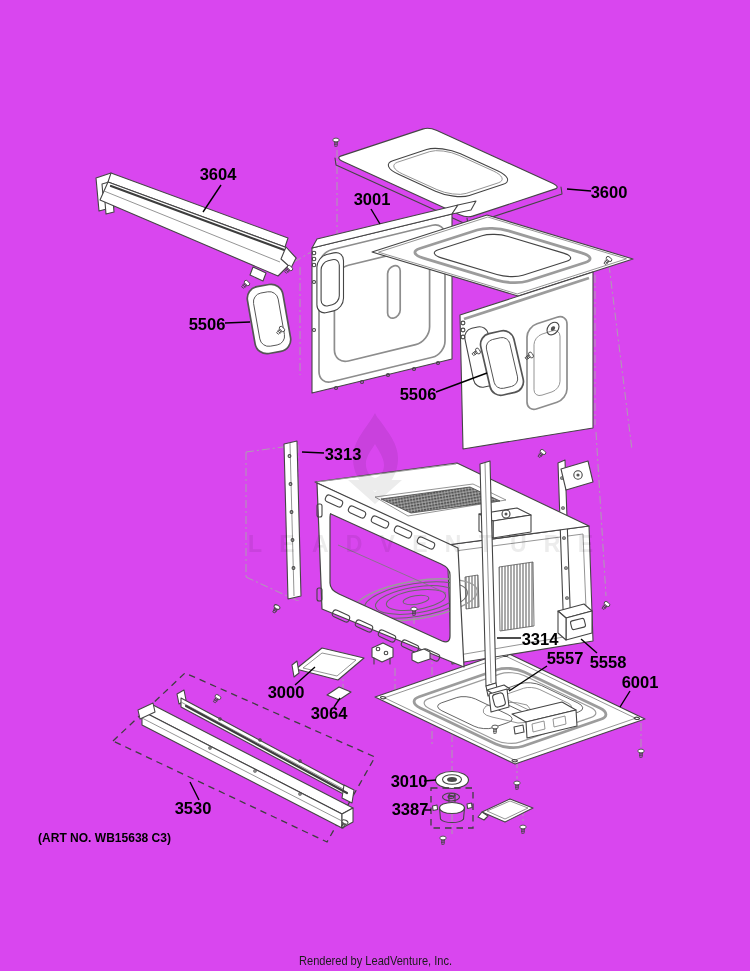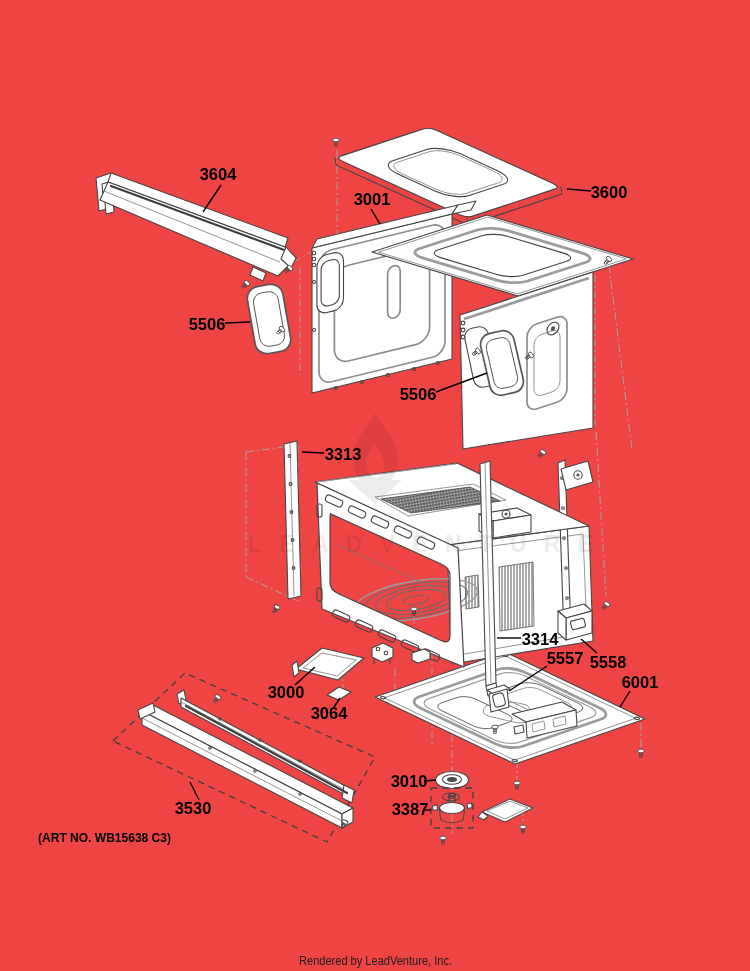--- a/index.html
+++ b/index.html
@@ -1,16 +1,16 @@
 <!DOCTYPE html>
 <html><head>
 <meta charset="utf-8">
 <style>
   html,body{margin:0;padding:0;background:#fff;}
-  .stage{position:relative;width:750px;height:971px;background:#ef4444;overflow:hidden;font-family:"Liberation Sans",sans-serif;}
+  .stage{position:relative;width:750px;height:971px;background:#d946ef;overflow:hidden;font-family:"Liberation Sans",sans-serif;}
   svg{position:absolute;left:0;top:0;}
   
   .s  {fill:none;stroke:#454545;stroke-width:1.1;stroke-linejoin:round;stroke-linecap:round}
   .sw {fill:#ffffff;stroke:#454545;stroke-width:1.1;stroke-linejoin:round}
   .s7 {fill:none;stroke:#7a7a7a;stroke-width:.8;stroke-linejoin:round}
   .em {fill:none;stroke:#8d8d8d;stroke-width:1.7}
   .gk {fill:none;stroke:#9c9c9c;stroke-width:2.8}
   .gk2{fill:none;stroke:#9c9c9c;stroke-width:1.2}
   .dd {fill:none;stroke:#a8a8a8;stroke-width:.9;stroke-dasharray:8 3 2 3}
   .db {fill:none;stroke:#3f3f3f;stroke-width:1.3;stroke-dasharray:6.5 5}

